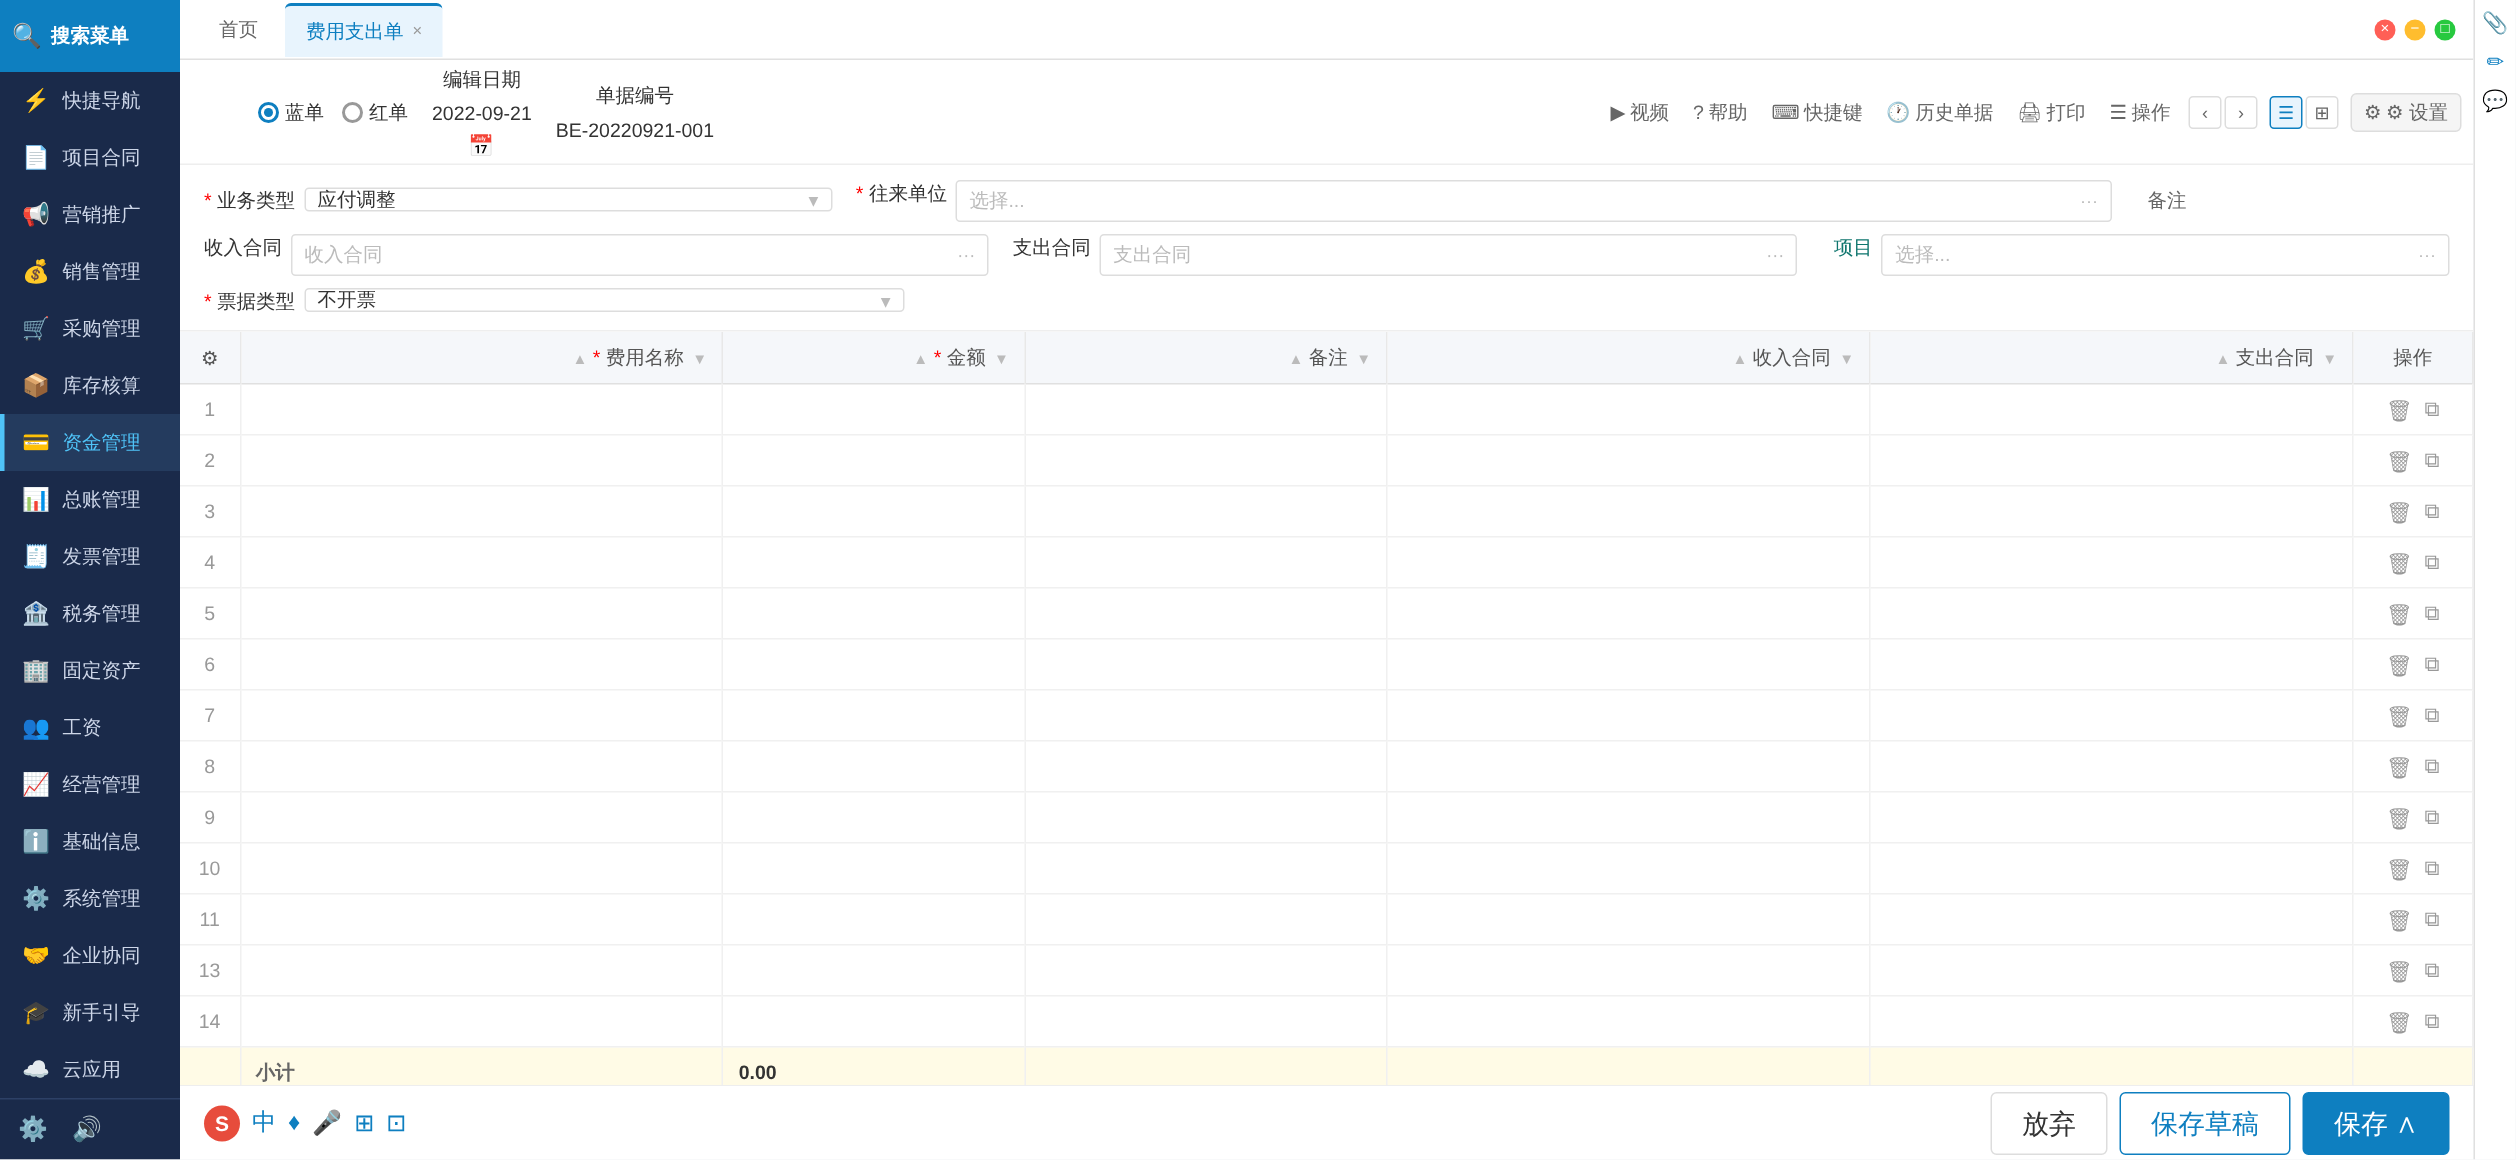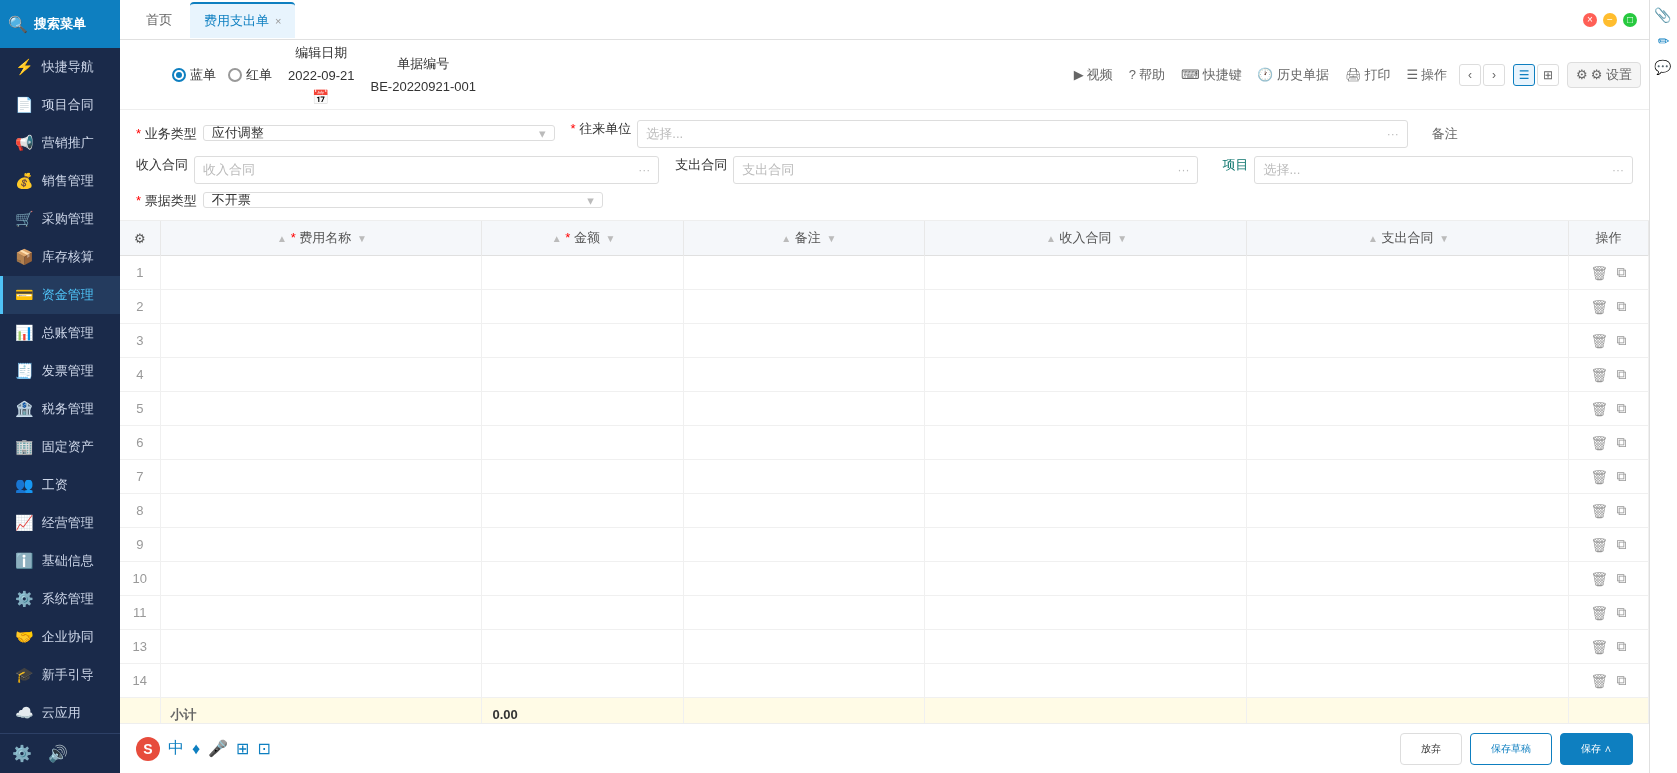--- a/index.html
+++ b/index.html
@@ -193,21 +193,21 @@
       width: 100%;
       border-collapse: collapse;
       font-size: 13px;
     }
     thead tr {
       background: #f5f7fa;
       border-bottom: 1px solid #e0e0e0;
     }
     thead th {
       padding: 8px 10px;
-      text-align: center;
+      text-align: right;
       color: #555;
       font-weight: normal;
       border-right: 1px solid #e8e8e8;
       white-space: nowrap;
       position: relative;
     }
     thead th .sort-arrows { color: #bbb; font-size: 10px; margin-left: 2px; }
     thead th.settings-col { width: 40px; text-align: center; }
     thead th.ops-col { width: 80px; text-align: center; }
     tbody tr { border-bottom: 1px solid #f0f0f0; }
@@ -255,21 +255,21 @@
       justify-content: center;
       font-weight: bold;
       font-size: 14px;
     }
     .brand-icon { color: #0e7fc0; font-size: 16px; }
     .btn {
       padding: 8px 20px;
       border-radius: 4px;
       border: 1px solid #ddd;
       cursor: pointer;
-      font-size: 10px;
+      font-size: 18px;
     }
     .btn-default { background: #fff; color: #333; }
     .btn-primary { background: #0e7fc0; color: #fff; border-color: #0e7fc0; }
     .btn-save-draft { background: #fff; color: #0e7fc0; border-color: #0e7fc0; }
 
     
     .right-panel {
       width: 28px;
       background: #fff;
       border-left: 1px solid #e0e0e0;

